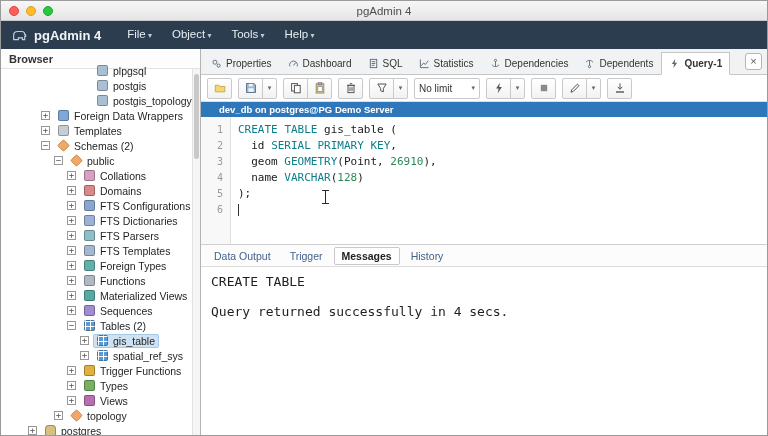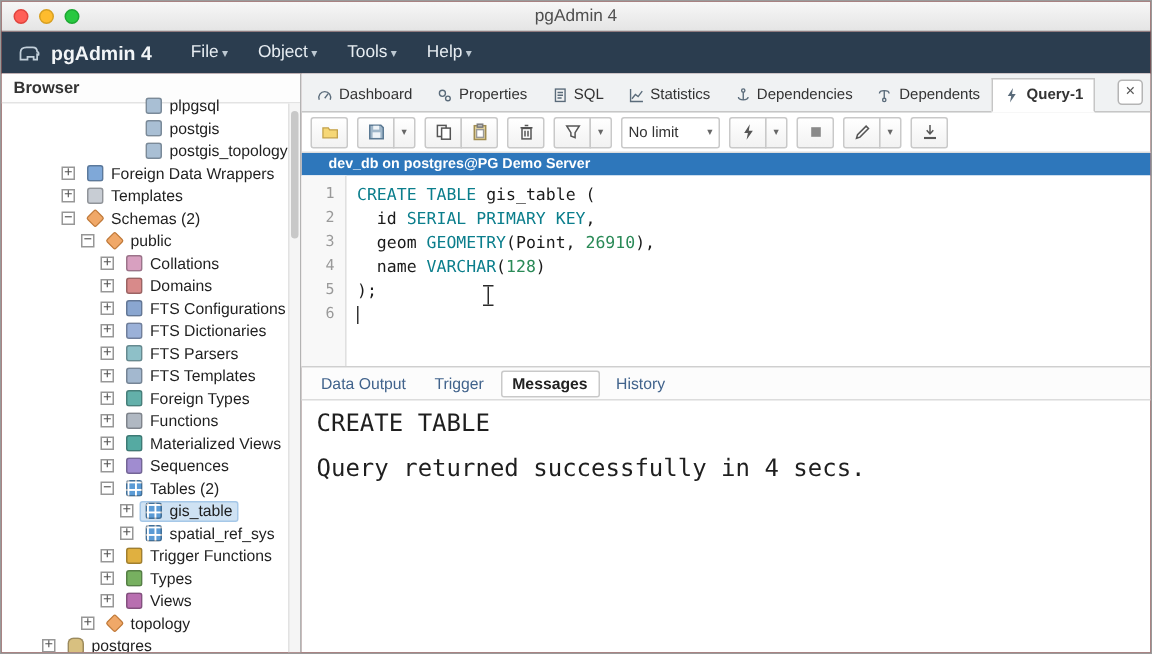--- a/index.html
+++ b/index.html
@@ -1,18 +1,18 @@
 <!DOCTYPE html>
 <html style="--header-bg: #2b3d4f; --connection-bg: #2e77bb; --keyword-color: #0b7e8c; --selection-bg: #cfe2f3;"><head>
 <meta charset="utf-8">
 <style>
   *{margin:0;padding:0;box-sizing:border-box;}
   html,body{background:#d9d9d9;}
   body{font-family:"Liberation Sans",sans-serif;}
-  .window{position:relative;width:768px;height:436px;overflow:hidden;background:#7f1d1d;
+  .window{position:relative;width:768px;height:436px;overflow:hidden;background:#eab308;
           border:1px solid #9a9a9a;display:flex;flex-direction:column;}
   
   .titlebar{height:20px;flex:none;background:linear-gradient(#f7f7f7,#e5e5e5);
             border-bottom:1px solid #c8c8c8;display:flex;align-items:center;position:relative;}
   .lights{display:flex;gap:7px;margin-left:8px;z-index:2;}
   .light{width:10px;height:10px;border-radius:50%;}
   .light.red{background:#ff5f57;border:1px solid #e0443e;}
   .light.yellow{background:#febc2e;border:1px solid #d8a022;}
   .light.green{background:#28c840;border:1px solid #1da832;}
   .win-title{position:absolute;left:0;right:0;text-align:center;font-size:11.5px;color:#4f4f4f;}
@@ -99,21 +99,21 @@
   .blinkcaret{display:inline-block;width:1px;height:12px;background:#333;vertical-align:middle;}
   .ibeam{position:absolute;left:124px;top:74px;width:1px;height:12px;background:#2b2b2b;}
   .ibeam::before,.ibeam::after{content:"";position:absolute;left:-3px;width:7px;height:1px;background:#2b2b2b;}
   .ibeam::before{top:-1px;}
   .ibeam::after{bottom:-1px;}
   
   .outbar{height:22px;flex:none;border-bottom:1px solid #dcdcdc;display:flex;align-items:center;
           padding:0 5px;gap:3px;background:#fcfcfc;}
   .outtab{font-size:10.5px;color:#41638c;padding:2px 7px;border:1px solid transparent;white-space:nowrap;}
   .outtab.active{color:#222;font-weight:bold;background:#fff;border-color:#c9c9c9;border-radius:2px;}
-  .messages{flex:1;font-family:"DejaVu Sans Mono",monospace;font-size:16px;color:#1f1f1f;
+  .messages{flex:1;font-family:"DejaVu Sans Mono",monospace;font-size:13px;color:#1f1f1f;
             padding:7px 10px;overflow:hidden;}
   .messages div{height:15px;line-height:15px;white-space:pre;}
 </style>
 </head>
 <body>
 
 <div class="window">
 
   <div class="titlebar">
     <div class="lights">
@@ -320,34 +320,34 @@
       <div class="sb-scroll">
         <div class="sb-thumb"></div>
       </div>
     </div>
 
     <div class="main">
       <div class="tabbar" id="tabbar">
           <div class="tab">
             <span class="svgicon ">
               <svg viewBox="0 0 12 12">
+                <circle cx="4.3" cy="4.6" r="2.2" fill="none" stroke="currentColor"></circle>
+                <circle cx="8.3" cy="8.3" r="1.7" fill="none" stroke="currentColor"></circle>
+              </svg>
+            </span>
+            <span class="tab-label">Properties</span>
+          </div>
+          <div class="tab">
+            <span class="svgicon ">
+              <svg viewBox="0 0 12 12">
                 <path d="M2 9.2 A4.3 4.3 0 1 1 10 9.2" fill="none" stroke="currentColor"></path>
                 <line x1="6" y1="8.2" x2="8.5" y2="4.8" stroke="currentColor"></line>
               </svg>
             </span>
             <span class="tab-label">Dashboard</span>
-          </div>
-          <div class="tab">
-            <span class="svgicon ">
-              <svg viewBox="0 0 12 12">
-                <circle cx="4.3" cy="4.6" r="2.2" fill="none" stroke="currentColor"></circle>
-                <circle cx="8.3" cy="8.3" r="1.7" fill="none" stroke="currentColor"></circle>
-              </svg>
-            </span>
-            <span class="tab-label">Properties</span>
           </div>
           <div class="tab">
             <span class="svgicon ">
               <svg viewBox="0 0 12 12">
                 <rect x="2.5" y="1.5" width="7" height="9" fill="none" stroke="currentColor"></rect>
                 <line x1="4" y1="4" x2="8" y2="4" stroke="currentColor"></line>
                 <line x1="4" y1="6" x2="8" y2="6" stroke="currentColor"></line>
                 <line x1="4" y1="8" x2="7" y2="8" stroke="currentColor"></line>
               </svg>
             </span>

